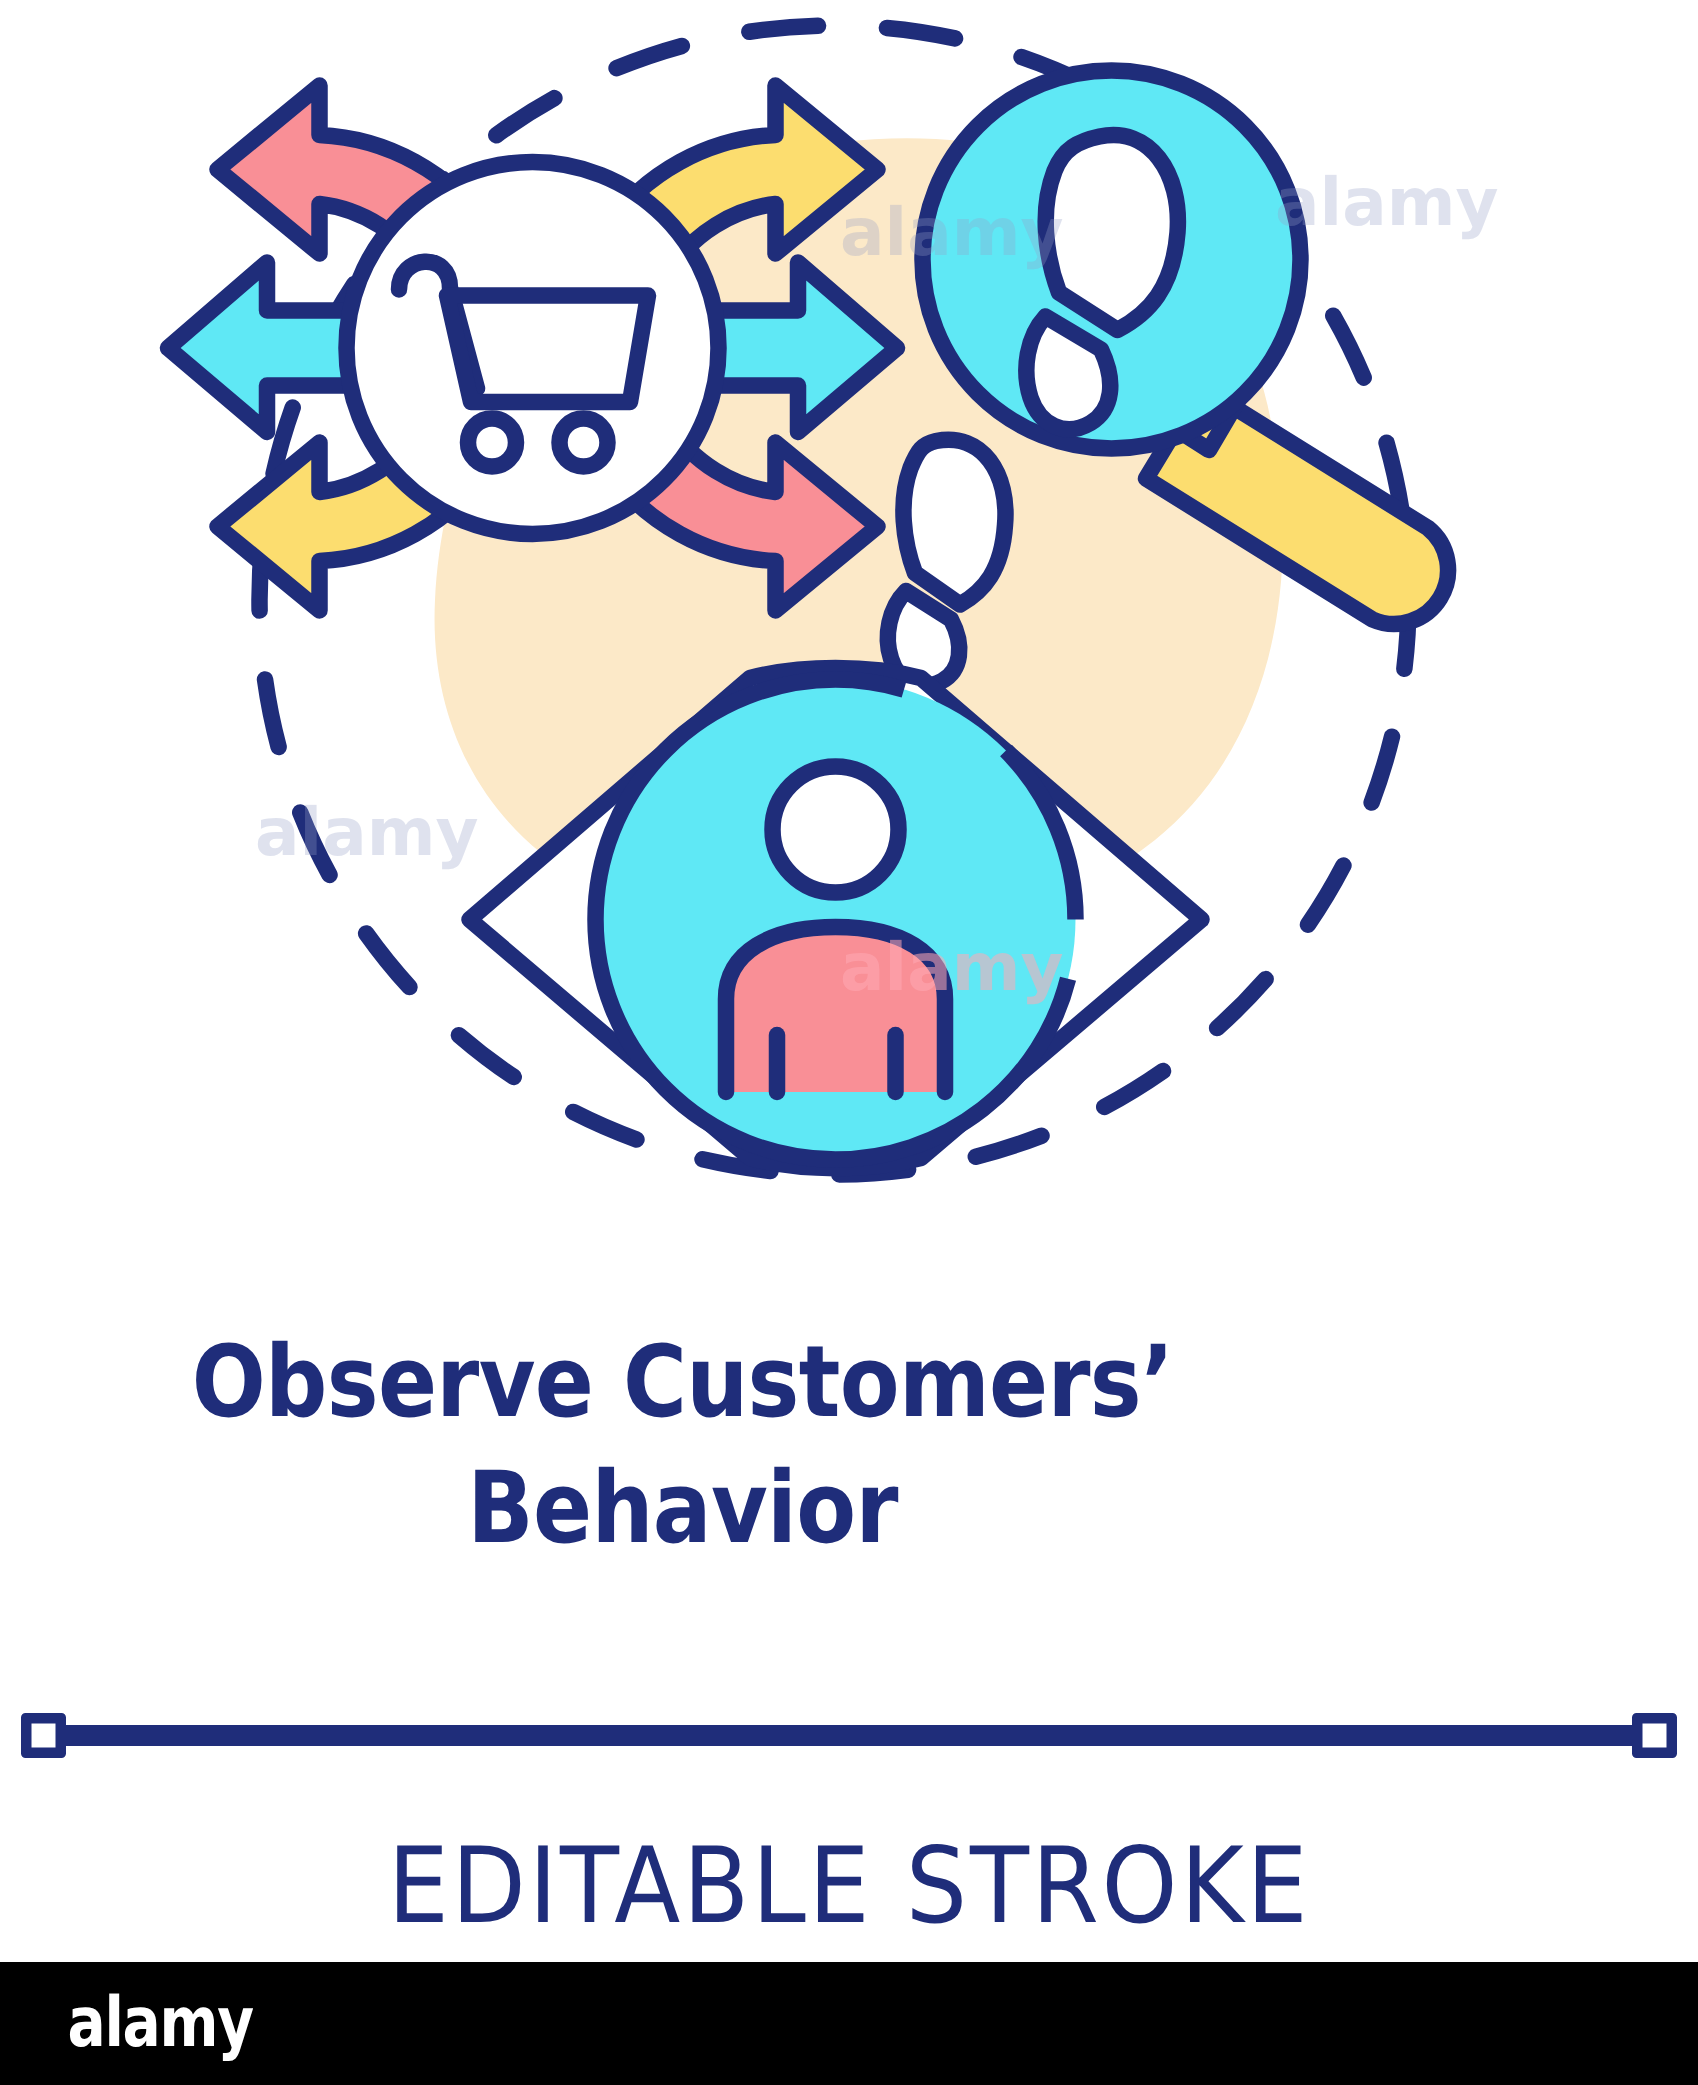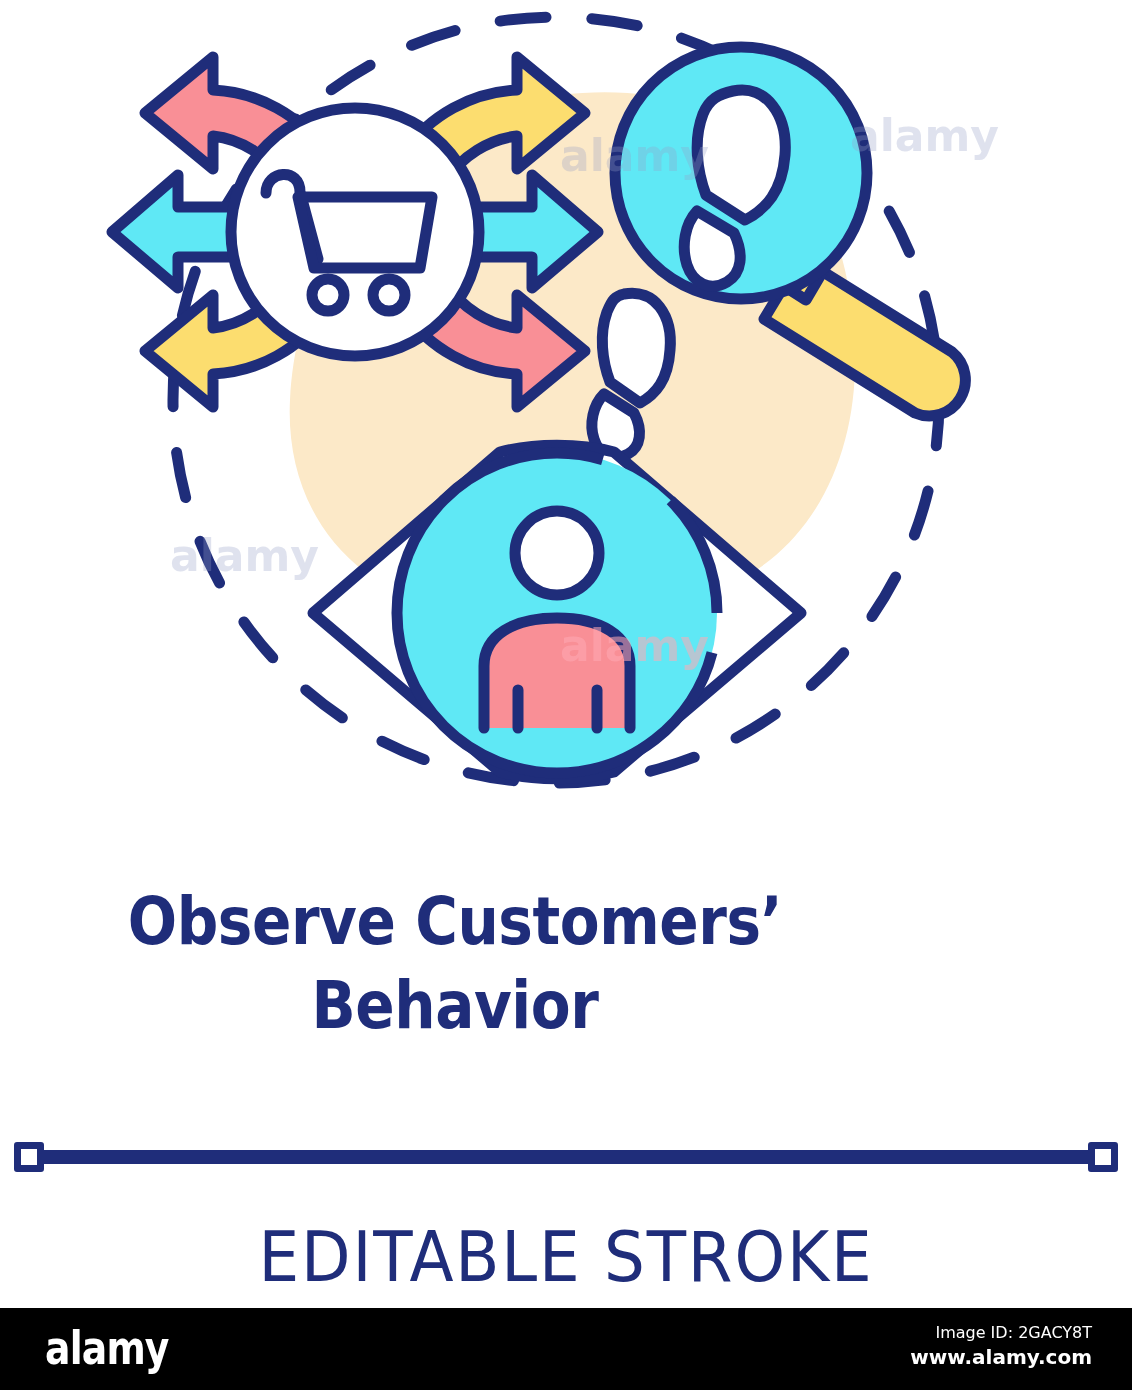--- a/index.html
+++ b/index.html
@@ -300,17 +300,13 @@
 <div id="stroke-widget">
   <div id="stroke-endpoint-left" class="stroke-endpoint"></div>
   <div id="stroke-track"></div>
   <div id="stroke-endpoint-right" class="stroke-endpoint"></div>
 </div>
 
 <div id="stroke-caption">EDITABLE STROKE</div>
 
 <div id="footer-bar">
   <div id="alamy-logo">alamy</div>
-  <div id="footer-meta">
-    <span id="footer-image-id">Image ID: 2GACY8T</span>
-    <span id="footer-url">www.alamy.com</span>
-  </div>
 </div>
 
 </body></html>

